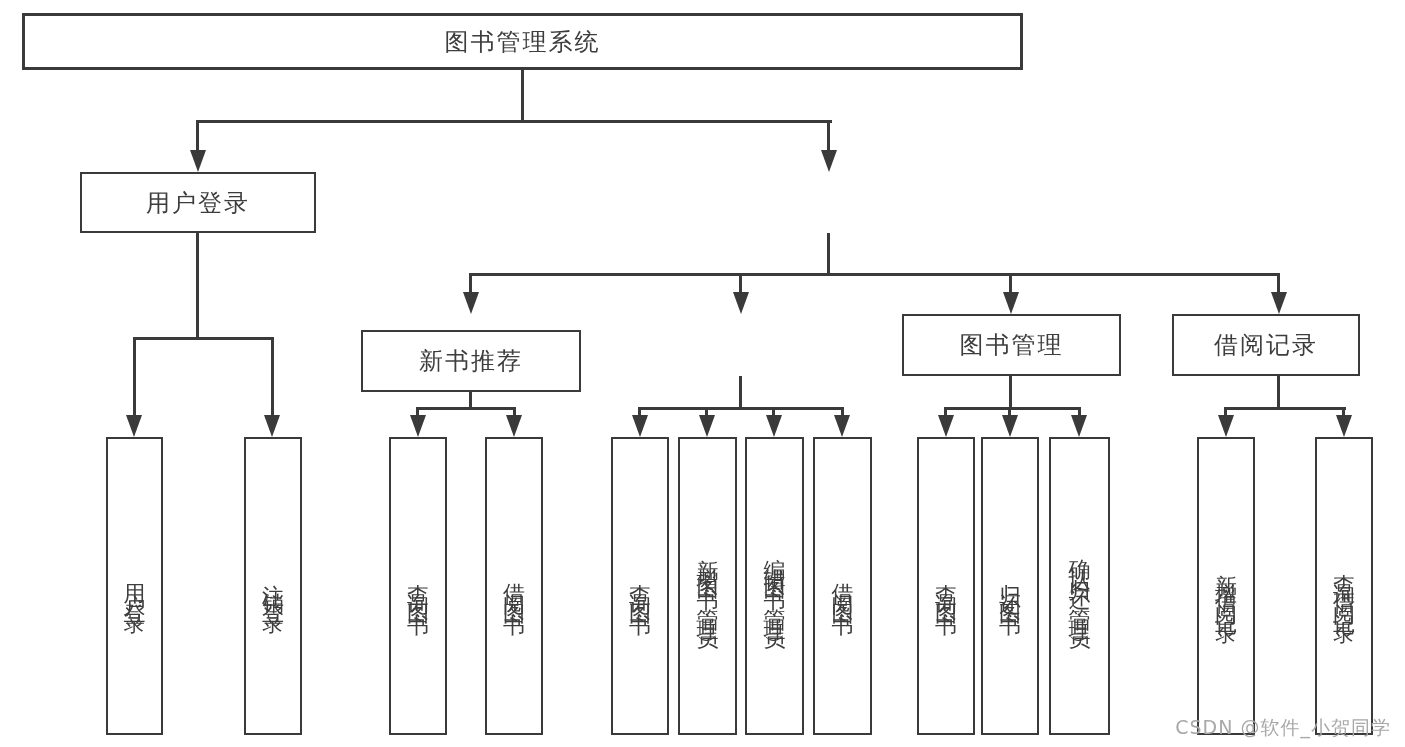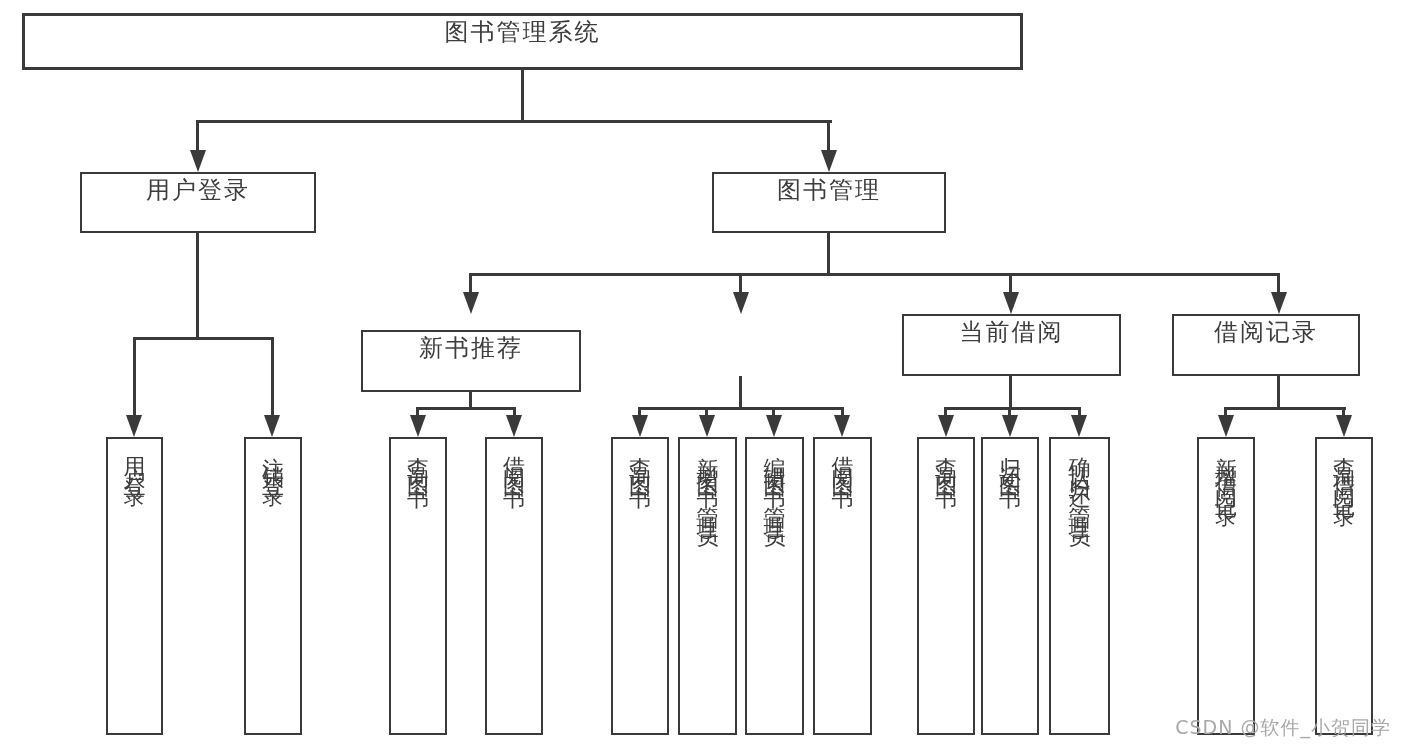--- a/index.html
+++ b/index.html
@@ -7,21 +7,21 @@
   body {
     font-family: "DejaVu Sans", "Liberation Sans", sans-serif;
     width: 1405px; height: 747px; overflow: hidden;
   }
   .canvas {
     position: relative; width: 1405px; height: 747px; background: #ffffff;
   }
   
   .node {
     position: absolute; background: #ffffff; border: 2px solid #3a3a3a;
-    display: flex; justify-content: center;
+    display: flex; align-items: center; justify-content: center;
     color: #3d3d3d; font-size: 24px; letter-spacing: 2px; white-space: nowrap;
   }
   .node.root { border-width: 3px; }
   .node.leaf {
     font-size: 22px; letter-spacing: 0;
   }
   .leaf .vtext {
     writing-mode: vertical-rl; text-orientation: mixed;
     letter-spacing: 10px; line-height: 1.0; white-space: nowrap;
   }
@@ -104,31 +104,28 @@
   <div class="arr" style="left:1336px; top:415px;"></div>
 
   <div class="node root" style="left:22px; top:13px; width:1001px; height:57px;">
     <span>图书管理系统</span>
   </div>
 
   <div class="node" style="left:80px; top:172px; width:236px; height:61px;">
     <span>用户登录</span>
   </div>
 
-  <div class="node" style="left:712px; top:172px; width:234px; height:61px;">
-    <span>图书管理</span>
-  </div>
 
   <div class="node" style="left:361px; top:330px; width:220px; height:62px;">
     <span>新书推荐</span>
   </div>
 
 
   <div class="node" style="left:902px; top:314px; width:219px; height:62px;">
-    <span>当前借阅</span>
+    <span>图书管理</span>
   </div>
 
   <div class="node" style="left:1172px; top:314px; width:188px; height:62px;">
     <span>借阅记录</span>
   </div>
 
   <div class="node leaf" style="left:106px; top:437px; width:57px; height:298px;">
     <span class="vtext">用户登录</span>
   </div>
   <div class="node leaf" style="left:244px; top:437px; width:58px; height:298px;">

